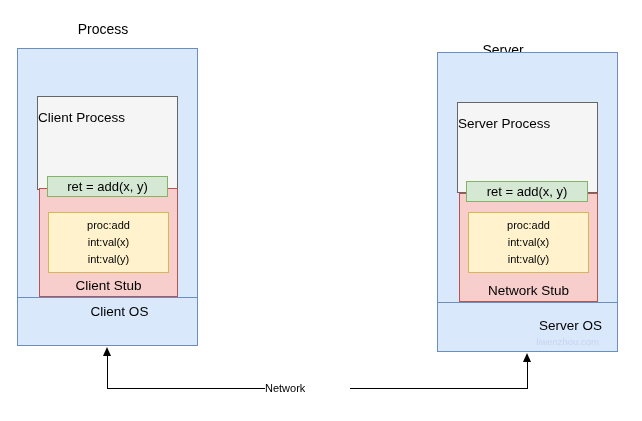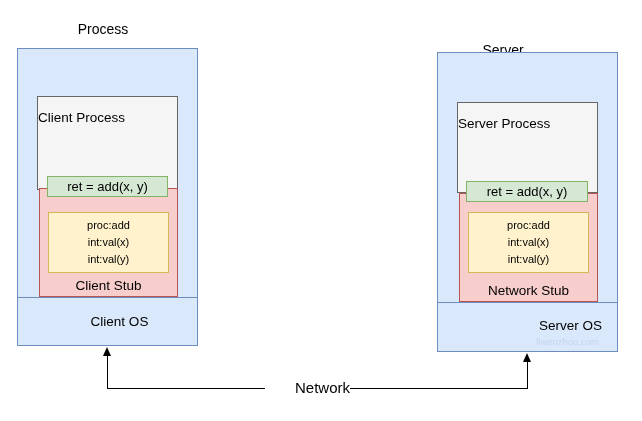--- a/index.html
+++ b/index.html
@@ -68,22 +68,22 @@
 
   .conn-line-h { border-top: 1px solid #000; height: 0; }
   .conn-line-v { border-left: 1px solid #000; width: 0; }
   .arrowhead-up {
     width: 0; height: 0;
     border-left: 4.5px solid transparent;
     border-right: 4.5px solid transparent;
     border-bottom: 9px solid #000;
   }
   .network-label {
-    text-align: right;
-    font-size: 15px;
+    text-align: left;
+    font-size: 11px;
     background: #ffffff;
     line-height: 16px;
   }
 </style>
 </head>
 <body>
 
 <div class="canvas">
 
   <div class="abs node-title" style="left:33px; top:21px; width:140px;">Process</div>
@@ -101,21 +101,21 @@
   </div>
 
   <div class="abs call" style="left:47px; top:176px; width:121px; height:21px;">ret = add(x, y)</div>
 
   <div class="abs params" style="left:48px; top:212px; width:121px; height:61px;">
     <div>proc:add</div>
     <div>int:val(x)</div>
     <div>int:val(y)</div>
   </div>
 
-  <div class="abs os-label" style="left:17px; top:314px; width:205px;">Client OS</div>
+  <div class="abs os-label" style="left:17px; top:304px; width:205px;">Client OS</div>
 
   <div class="abs node-title" style="left:433px; top:26px; width:140px;margin-top:16px;">Server</div>
 
   <div class="abs machine" style="left:437px; top:52px; width:181px; height:300px;"></div>
 
   <div class="abs os-line" style="left:437px; top:302px; width:181px;"></div>
 
   <div class="abs process" style="left:457px; top:102px; width:141px; height:91px;">
     <span>Server Process</span>
   </div>

